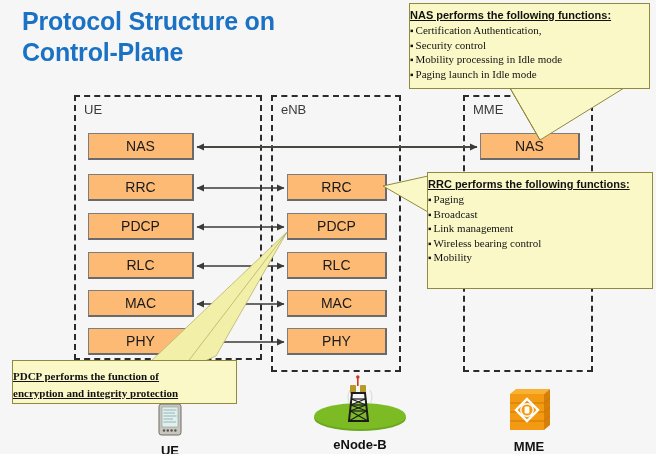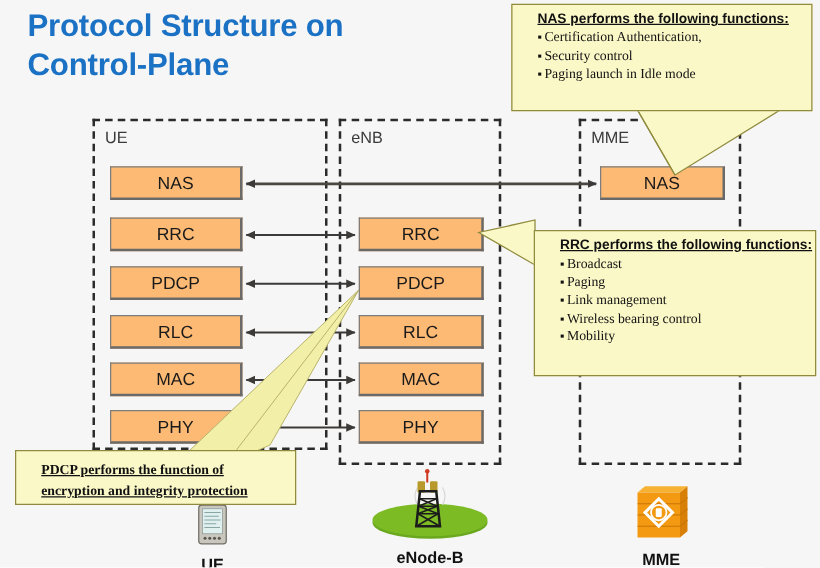--- a/index.html
+++ b/index.html
@@ -65,21 +65,21 @@
     width: 656px; height: 454px;
     pointer-events: none;
   }
 
   
   .callout {
     position: absolute;
     box-sizing: border-box;
     background: #fbf8c8;
     border: 1px solid #8f8a3d;
-    padding: 5px 7px 6px 20px;
+    padding: 5px 7px 6px 0;
   }
   .callout .ctitle {
     font-size: 11px;
     font-weight: bold;
     color: #111;
     text-decoration: underline;
     display: block;
     margin-bottom: 2px;
     white-space: nowrap;
   }
@@ -183,27 +183,28 @@
     <polygon points="428,176 428,212 383,186" fill="#fbf8c8" stroke="#8f8a3d" stroke-width="1"></polygon>
 
     <polygon points="287,232 150,362 196,362" fill="#f2efa8" stroke="#b9b36a" stroke-width="0.8"></polygon>
     <polygon points="287,232 180,372 216,356" fill="#f2efa8" stroke="#b9b36a" stroke-width="0.8"></polygon>
   </svg>
 
   <div class="callout" style="left:409px; top:3px; width:241px; height:86px;">
     <span class="ctitle">NAS performs the following functions:</span>
     <span class="cline">Certification Authentication,</span>
     <span class="cline">Security  control</span>
+    <span class="cline">Mobility processing in Idle mode</span>
     <span class="cline">Paging launch in Idle mode</span>
   </div>
 
-  <div class="callout" style="left:427px; top:184px; width:226px; height:117px;">
+  <div class="callout" style="left:427px; top:172px; width:226px; height:117px;">
     <span class="ctitle">RRC  performs the following functions:</span>
+    <span class="cline">Paging</span>
     <span class="cline">Broadcast</span>
-    <span class="cline">Paging</span>
     <span class="cline">Link management</span>
     <span class="cline">Wireless bearing control</span>
     <span class="cline">Mobility</span>
   </div>
 
   <div class="callout plain" style="left:12px; top:360px; width:225px; height:44px; padding-top:7px;">
     <span class="cline">PDCP performs the function of</span>
     <span class="cline">encryption and integrity protection</span>
   </div>
 
@@ -221,21 +222,21 @@
       <g fill="#56544e">
         <circle cx="36" cy="26.5" r="1.2"></circle>
         <circle cx="39.8" cy="26.5" r="1.2"></circle>
         <circle cx="43.6" cy="26.5" r="1.2"></circle>
         <circle cx="47.4" cy="26.5" r="1.2"></circle>
       </g>
     </svg>
     <div class="dlabel">UE</div>
   </div>
 
-  <div class="device" style="left:284px; top:374px; width:120px;">
+  <div class="device" style="left:300px; top:374px; width:120px;">
     <svg width="120" height="58" viewBox="0 0 120 58">
       <ellipse cx="60" cy="44" rx="46" ry="13" fill="#6aa81f"></ellipse>
       <ellipse cx="60" cy="42" rx="46" ry="13" fill="#7cbb24"></ellipse>
       <g stroke="#d8d8d8" stroke-width="1" fill="none">
         <path d="M50,16 A14,14 0 0 0 50,30"></path>
         <path d="M70,16 A14,14 0 0 1 70,30"></path>
       </g>
       <rect x="57" y="3" width="1.6" height="9" fill="#d03a22"></rect>
       <circle cx="57.8" cy="3" r="1.8" fill="#d03a22"></circle>
       <rect x="50" y="11" width="6" height="9" rx="1" fill="#b79a2b"></rect>

